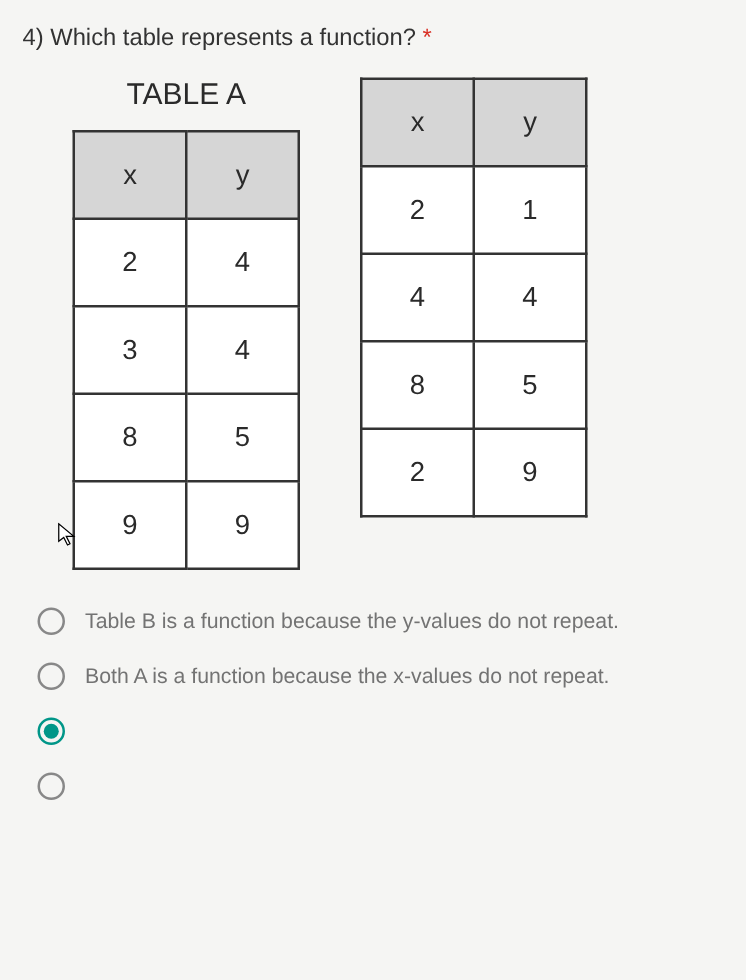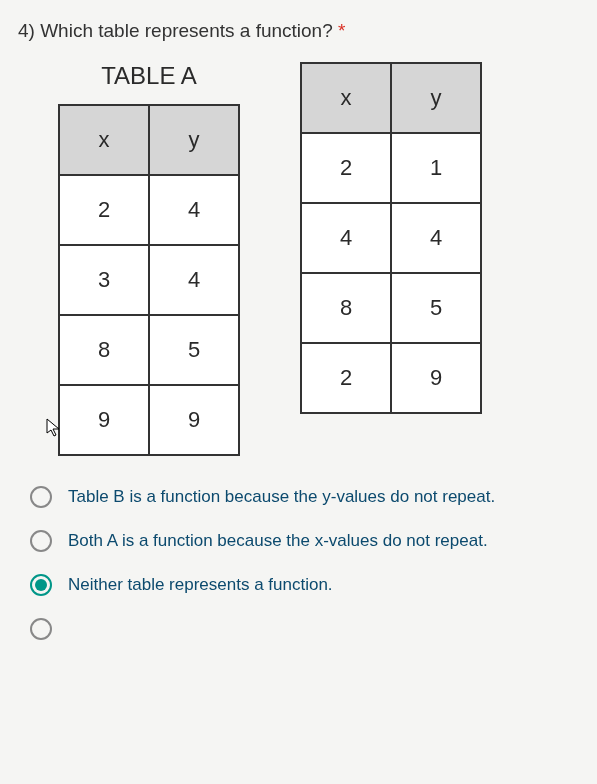--- a/index.html
+++ b/index.html
@@ -19,21 +19,21 @@
       font-size: 19px;
       color: #333;
       margin-bottom: 20px;
       margin-left: 8px;
     }
     .asterisk {
       color: #d93025;
     }
     .tables-wrap {
       display: flex;
-      gap: 60px;
+      gap: 48px;
       margin-left: 48px;
       margin-bottom: 30px;
     }
     .table-block {
       display: flex;
       flex-direction: column;
       align-items: center;
     }
     .table-title {
       font-size: 24px;
@@ -84,21 +84,21 @@
       position: absolute;
       top: 3px;
       left: 3px;
       width: 12px;
       height: 12px;
       background: #009688;
       border-radius: 50%;
     }
     .option-label {
       font-size: 17px;
-      color: #0c4a6e;
+      color: #737373;
     }
     .cursor {
       position: absolute;
       left: 46px;
       top: 418px;
       font-size: 18px;
       color: #000;
       pointer-events: none;
     }
   </style>
@@ -174,21 +174,20 @@
   <div class="option">
     <div class="radio"></div>
     <div class="option-label">Table B is a function because the y-values do not repeat.</div>
   </div>
   <div class="option">
     <div class="radio"></div>
     <div class="option-label">Both A is a function because the x-values do not repeat.</div>
   </div>
   <div class="option">
     <div class="radio selected"></div>
-    <div class="option-label">Neither table represents a function.</div>
   </div>
   <div class="option">
     <div class="radio"></div>
   </div>
 </div>
 
 <div class="cursor">
   <svg width="16" height="20" viewBox="0 0 16 20">
     <path d="M1 1 L1 15 L5 12 L8 18 L10 17 L7 11 L13 11 Z" fill="#fff" stroke="#000" stroke-width="1"></path>
   </svg>

